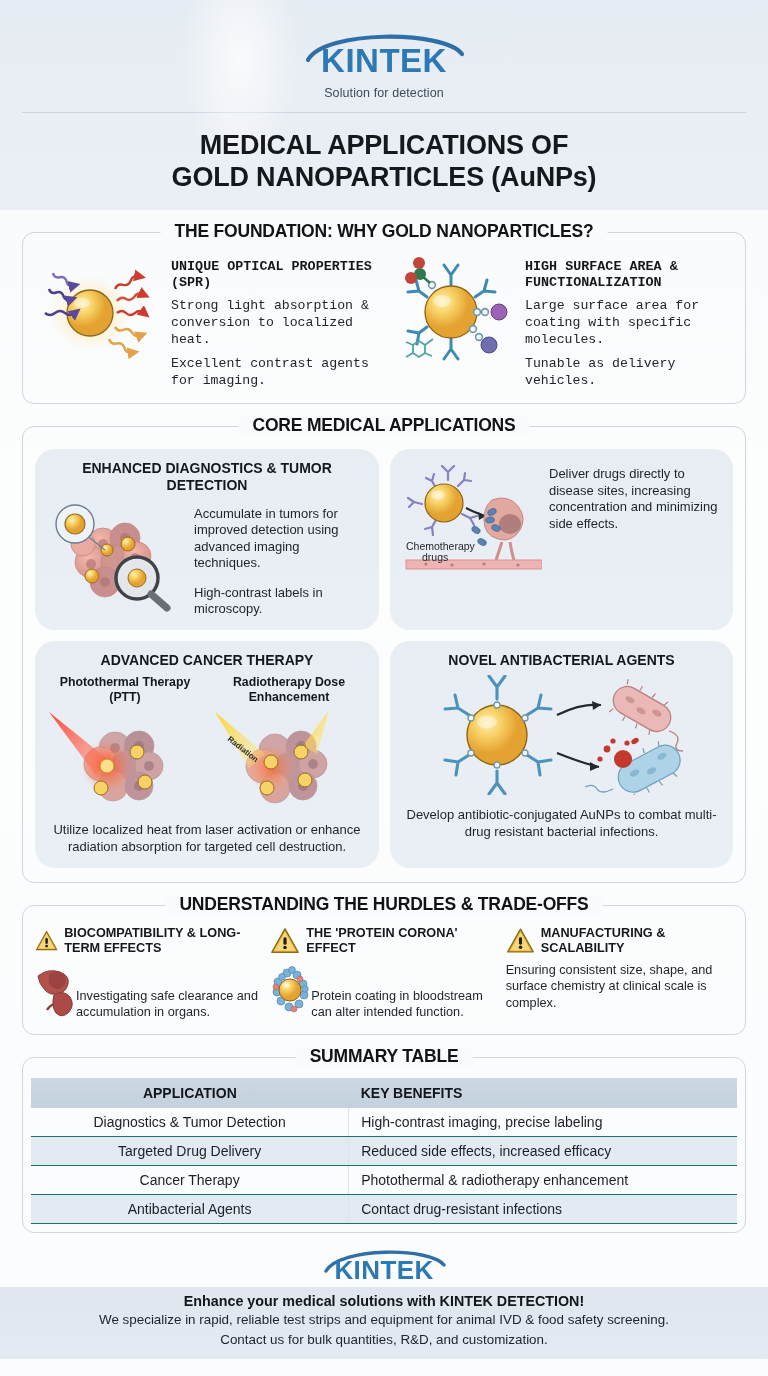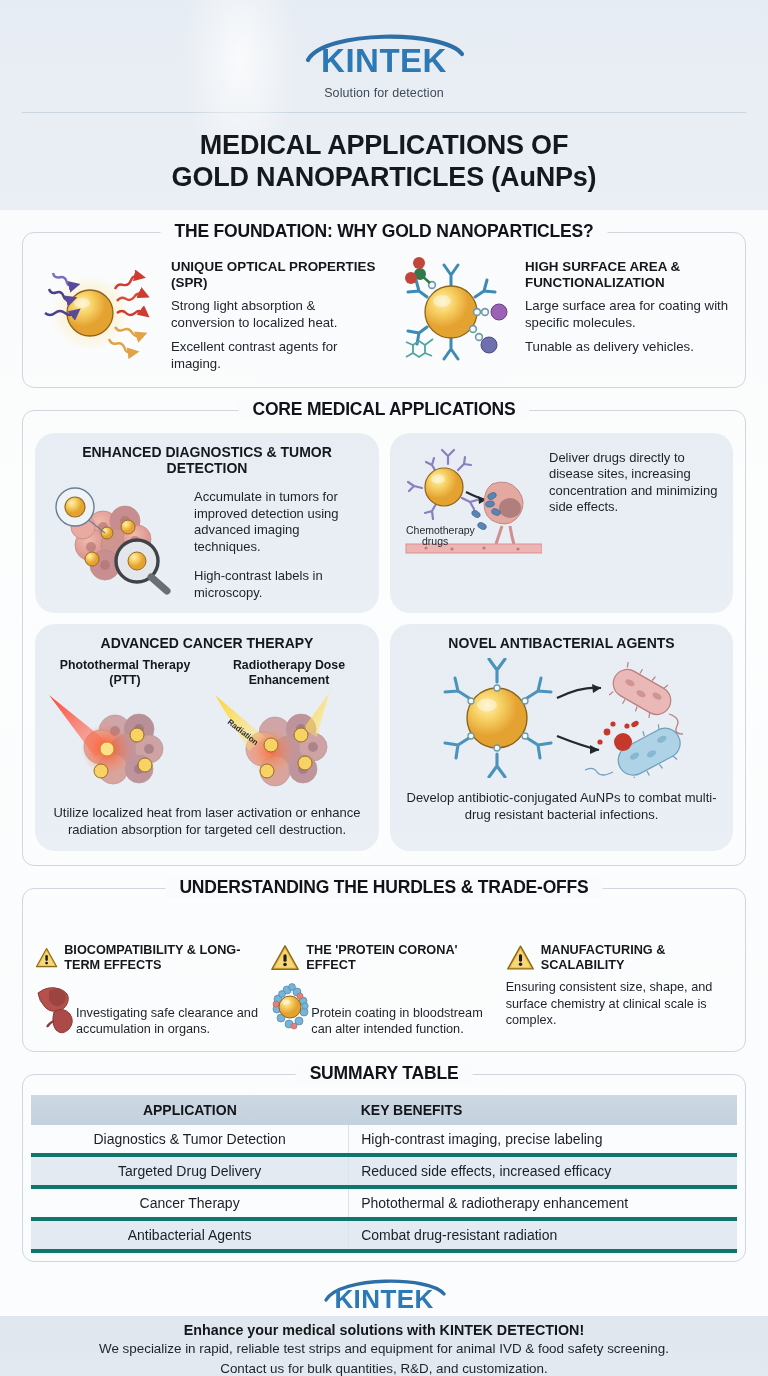--- a/index.html
+++ b/index.html
@@ -61,21 +61,21 @@
   .section-title {
     position:absolute; top:-12px; left:50%; transform:translateX(-50%);
     background:#fafbfc; padding: 0 14px;
     font-size: 17.5px; font-weight:bold; color:#101317; white-space:nowrap;
     letter-spacing:-.2px;
   }
   .section.tight { padding-top:20px; }
 
   
   .found-grid { display:flex; gap:10px; }
-  .found-col { flex:1; display:flex; gap:8px; align-items:flex-start; }
+  .found-col { flex:1; display:flex; gap:8px; align-items:flex-start;font-family:Liberation Mono, monospace; }
   .found-art { width:128px; flex:0 0 128px; height:110px; position:relative; }
   .found-txt { flex:1; padding-top:4px; }
   .found-h {
     font-size:13.4px; font-weight:bold; color:#14181d; line-height:1.2; text-transform:uppercase;
   }
   .found-p { font-size:13.2px; color:#20262d; line-height:1.28; margin-top:7px; }
 
   
   .core-grid { display:grid; grid-template-columns:1fr 1fr; gap:11px; }
   .card {
@@ -95,38 +95,38 @@
     text-align:center; font-size:13px; color:#1d232a; line-height:1.29; margin-top:8px;
   }
   .dual-art { display:flex; gap:4px; justify-content:center; }
   .dual-art .half { width:50%; text-align:center; }
   .mini-h {
     font-size:12.3px; font-weight:bold; color:#14181d; line-height:1.2; margin-bottom:2px;
   }
 
   
   .hurdle-grid { display:grid; grid-template-columns:1fr 1fr 1fr; gap:8px; }
-  .hurdle-head { display:flex; gap:6px; align-items:flex-start;margin-top:34px; }
+  .hurdle-head { display:flex; gap:6px; align-items:flex-start; }
   .hurdle-h {
     font-size:12.7px; font-weight:bold; color:#14181d; line-height:1.2; text-transform:uppercase;
   }
   .hurdle-body { display:flex; gap:1px; align-items:flex-end; margin-top:6px; }
   .hurdle-art { flex:0 0 40px; height:58px; position:relative; }
   .hurdle-p { font-size:12.7px; color:#1d232a; line-height:1.27; flex:1; }
 
   
   table { width:100%; border-collapse:collapse; }
   thead th {
     background: linear-gradient(180deg,#ccd8e3 0%, #c3d1de 100%);
     font-size:14px; font-weight:bold; color:#12161a; padding:7px 10px; text-align:center;
   }
   thead th.left { text-align:left; padding-left:12px; }
   tbody td {
     font-size:14px; color:#1b2027; padding:6px 10px; text-align:center;
-    border-bottom:4px solid #0f766e;
+    border-bottom:1px solid #0f766e;
   }
   tbody td.left { text-align:left; padding-left:12px; }
   tbody tr:nth-child(odd) { background:#fafcfd; }
   tbody tr:nth-child(even) { background:#e3eaf1; }
   tbody td:first-child { border-right:1px solid #dbe3eb; }
 
   
   .footer-logo { text-align:center; margin-top:4px; padding-top:8px; background:transparent;}
   .footer-band {
     background: linear-gradient(180deg,#dfe6ee 0%, #e4eaf1 100%);
@@ -606,21 +606,21 @@
         <tr>
           <td>Targeted Drug Delivery</td>
           <td class="left">Reduced side effects, increased efficacy</td>
         </tr>
         <tr>
           <td>Cancer Therapy</td>
           <td class="left">Photothermal &amp; radiotherapy enhancement</td>
         </tr>
         <tr>
           <td>Antibacterial Agents</td>
-          <td class="left">Combat drug-resistant radiation</td>
+          <td class="left">Contact drug-resistant infections</td>
         </tr>
       </tbody>
     </table>
   </div>
 
   <div class="footer-logo">
     <svg width="140" height="40" viewBox="0 0 140 40">
       <path d="M12 26 C 26 2, 116 2, 130 20" fill="none" stroke="#2f6fa8" stroke-width="3.4" stroke-linecap="round"></path>
       <text x="70" y="34" text-anchor="middle" font-family="Liberation Sans, sans-serif" font-size="26" font-weight="bold" fill="#2d79b5" letter-spacing="0.4">KINTEK</text>
     </svg>

